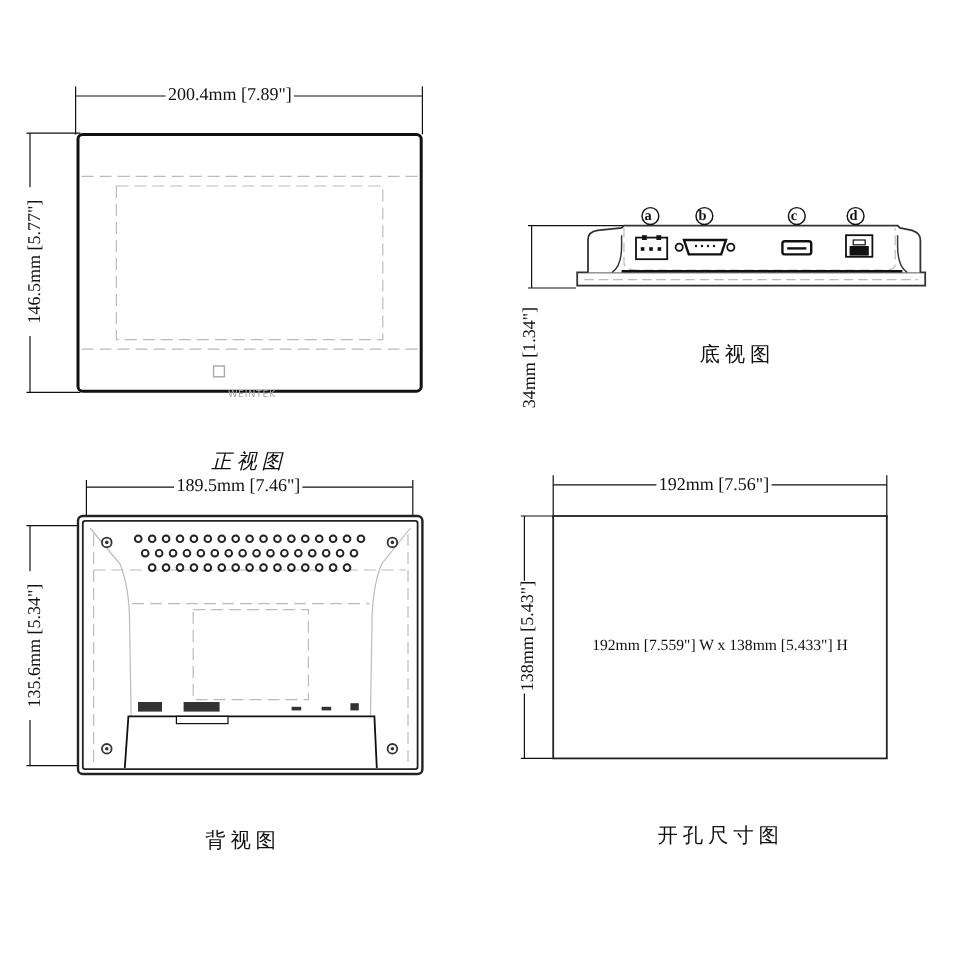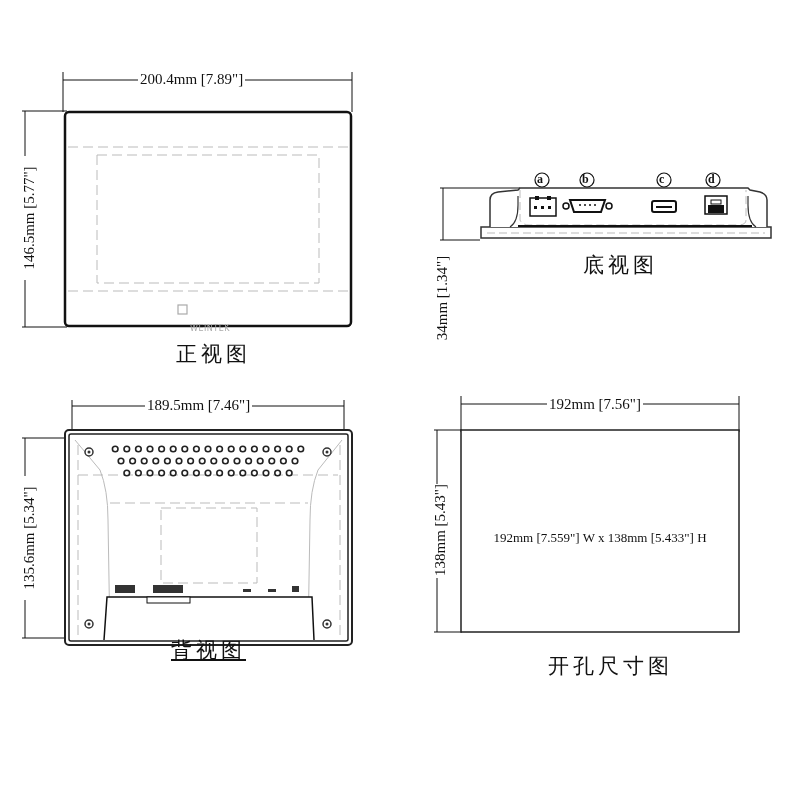--- a/index.html
+++ b/index.html
@@ -1,20 +1,20 @@
 <!DOCTYPE html>
 <html><head>
 <meta charset="utf-8">
 <style>
   html,body{margin:0;padding:0;background:#fff;}
   body{width:800px;height:800px;position:relative;overflow:hidden;font-family:"Liberation Serif","DejaVu Serif",serif;color:#111;}
   .abs{position:absolute;}
   .dim-text{font-size:15px;background:#fff;padding:0 2px;white-space:nowrap;line-height:16px;}
   .vtext{transform:rotate(-90deg);transform-origin:center center;white-space:nowrap;font-size:15px;background:#fff;padding:0 2px;line-height:16px;}
-  .caption{font-family:"DejaVu Sans",sans-serif;font-size:21px;letter-spacing:4px;white-space:nowrap;}
+  .caption{font-family:"DejaVu Sans",sans-serif;font-size:17px;letter-spacing:4px;white-space:nowrap;margin-top:33px;}
   svg{position:absolute;left:0;top:0;}
 </style>
 </head>
 <body>
 
 <svg width="800" height="800" viewBox="0 0 800 800">
 
   <g>
 
     <line x1="63" y1="80" x2="352" y2="80" stroke="#111" stroke-width="1"></line>
@@ -174,29 +174,29 @@
     <line x1="437" y1="430" x2="437" y2="632" stroke="#111" stroke-width="1"></line>
     <line x1="434" y1="430" x2="462" y2="430" stroke="#111" stroke-width="1"></line>
     <line x1="434" y1="632" x2="462" y2="632" stroke="#111" stroke-width="1"></line>
     <rect x="461" y="430" width="278" height="202" fill="#fff" stroke="#222" stroke-width="1.5"></rect>
   </g>
 </svg>
 
 <div class="abs dim-text" style="left:138px;top:71px;">200.4mm [7.89"]</div>
 <div class="abs vtext" style="left:-33px;top:210px;width:120px;text-align:center;">146.5mm [5.77"]</div>
 <div class="abs" style="left:190px;top:305px;font-family:'DejaVu Sans',sans-serif;font-size:8px;color:#aaa;letter-spacing:0.5px;margin-top:19px;">WEINTEK</div>
-<div class="abs caption" style="left:176px;top:340px;">正视图</div>
+<div class="abs caption" style="left:176px;top:340px;font-style:italic;">正视图</div>
 
 <div class="abs" style="left:537px;top:172px;font-size:12px;font-weight:bold;">a</div>
 <div class="abs" style="left:582px;top:172px;font-size:12px;font-weight:bold;">b</div>
 <div class="abs" style="left:659px;top:172px;font-size:12px;font-weight:bold;">c</div>
 <div class="abs" style="left:708px;top:172px;font-size:12px;font-weight:bold;">d</div>
 <div class="abs vtext" style="left:395px;top:290px;width:90px;text-align:center;">34mm [1.34"]</div>
 <div class="abs caption" style="left:583px;top:251px;">底视图</div>
 
 <div class="abs dim-text" style="left:145px;top:397px;">189.5mm [7.46"]</div>
 <div class="abs vtext" style="left:-33px;top:530px;width:120px;text-align:center;">135.6mm [5.34"]</div>
-<div class="abs caption" style="left:171px;top:636px;text-decoration:underline;">背视图</div>
+<div class="abs caption" style="left:171px;top:656px;">背视图</div>
 
 <div class="abs dim-text" style="left:547px;top:396px;">192mm [7.56"]</div>
 <div class="abs vtext" style="left:393px;top:523px;width:90px;text-align:center;">138mm [5.43"]</div>
 <div class="abs" style="left:462px;top:530px;width:276px;text-align:center;font-size:13px;white-space:nowrap;">192mm [7.559"] W x 138mm [5.433"] H</div>
 <div class="abs caption" style="left:548px;top:652px;">开孔尺寸图</div>
 
 </body></html>

